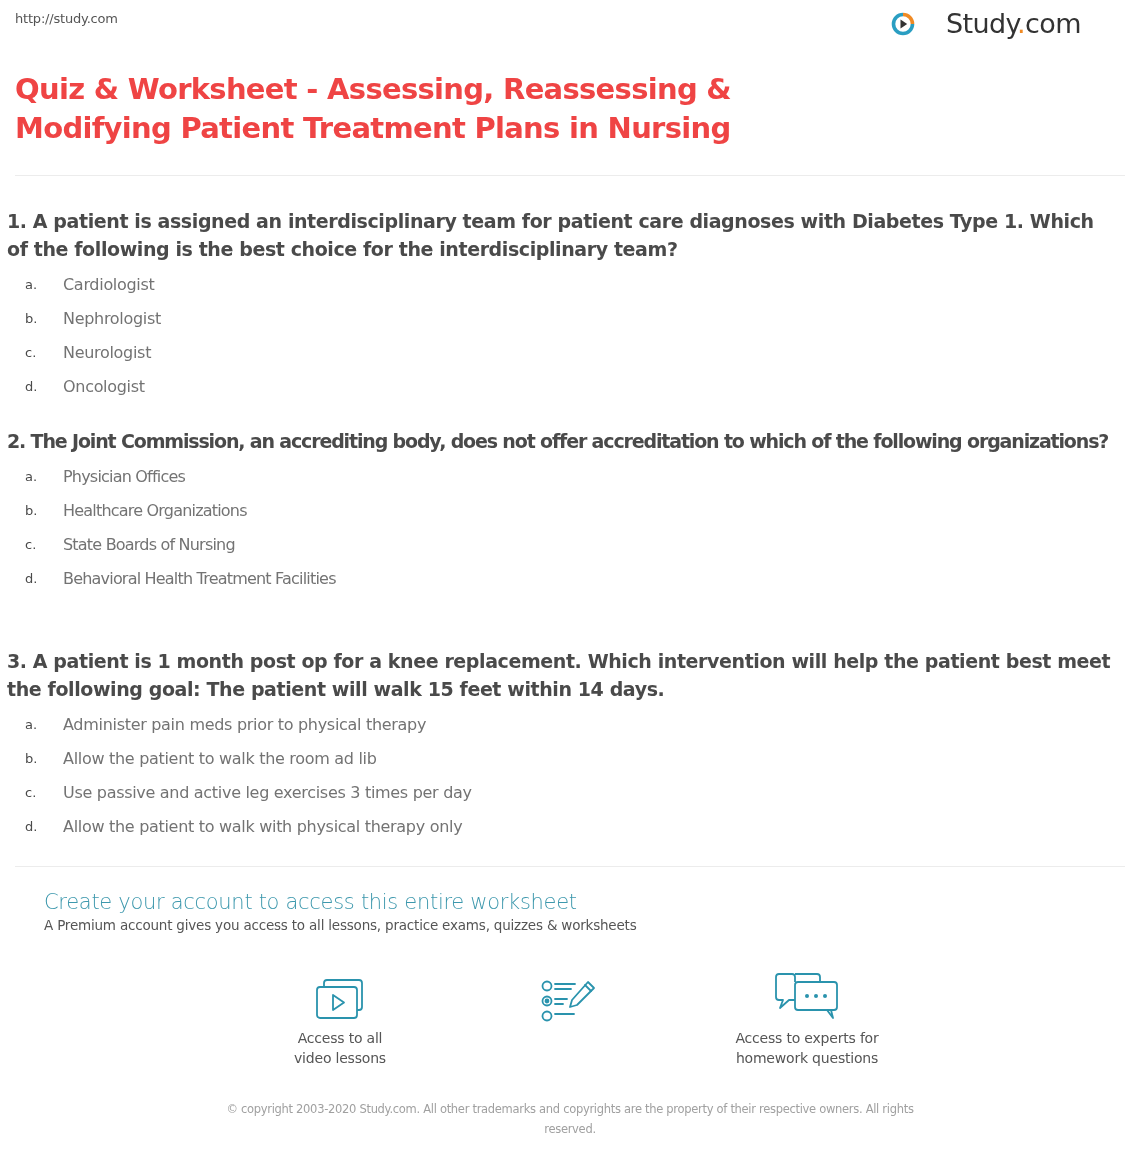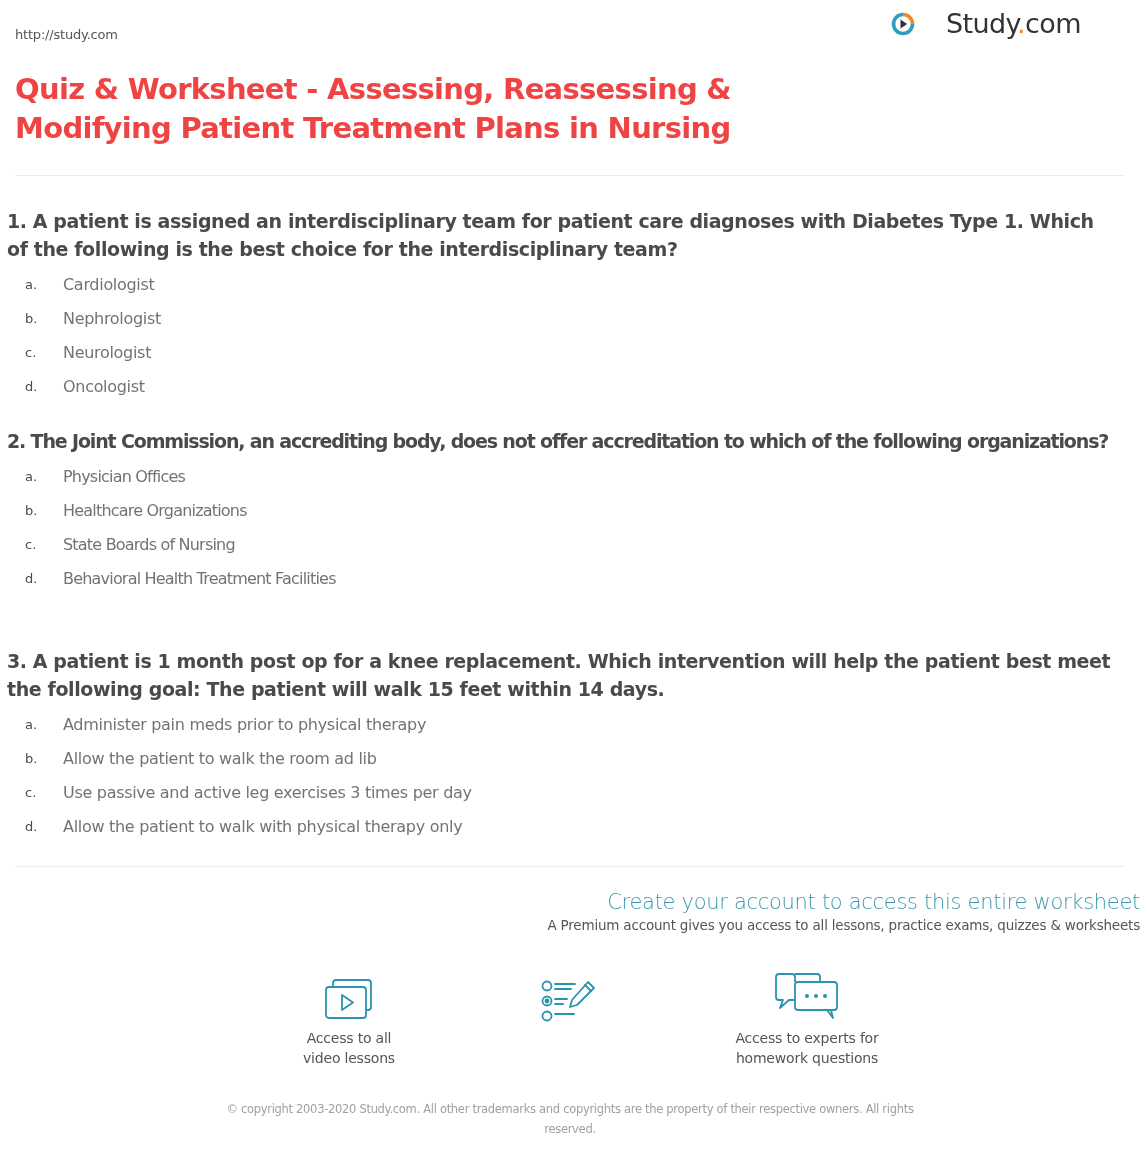--- a/index.html
+++ b/index.html
@@ -4,21 +4,21 @@
 <style>
   * { box-sizing: border-box; margin: 0; padding: 0; }
   html, body { background: #ffffff; }
   body {
     width: 1140px; height: 1163px; position: relative; overflow: hidden;
     font-family: "DejaVu Sans", "Liberation Sans", sans-serif;
     color: #4a4a4a;
   }
   .source-url {
     position: absolute; left: 15px; top: 11px;
-    font-size: 13px; color: #555; letter-spacing: -0.2px; margin-top: 16px;
+    font-size: 13px; color: #555; letter-spacing: -0.2px;
   }
   .logo {
     position: absolute; left: 891px; top: 9px; height: 30px;
     display: flex; align-items: center; gap: 28px;
   }
   .logo svg { display: block; }
   .logo-text {
     font-family: "DejaVu Sans", sans-serif; font-size: 27px; color: #333;
     letter-spacing: -0.6px; margin-left: 3px; line-height: 30px;
   }
@@ -45,21 +45,21 @@
   .choices { list-style: none; margin-top: 4px; }
   .choice {
     display: flex; height: 34px; align-items: center;
   }
   .choice-letter {
     width: 56px; padding-left: 18px; font-size: 13px; color: #4a4a4a;
   }
   .choice-text { font-size: 16px; color: #737373; letter-spacing: -0.3px; }
   .q2 .choice-text { letter-spacing: -0.8px; }
 
-  .cta { position: absolute; left: 0; width: 1140px; top: 888px; text-align: right; padding-left: 44px; }
+  .cta { position: absolute; left: 0; width: 1140px; top: 888px; text-align: left; padding-left: 44px; }
   .cta-title {
     font-size: 21px; color: #3d98ad; font-weight: 300; letter-spacing: -0.3px;
     line-height: 28px;
   }
   .cta-sub { font-size: 13.5px; color: #555; margin-top: 1px; letter-spacing: -0.2px; }
 
   .features { position: absolute; top: 970px; left: 0; width: 1140px; }
   .feature {
     position: absolute; width: 200px; text-align: center;
   }
@@ -159,21 +159,21 @@
 </div>
 
 <div class="divider bottom"></div>
 
 <div class="cta">
   <div class="cta-title">Create your account to access this entire worksheet</div>
   <div class="cta-sub">A Premium account gives you access to all lessons, practice exams, quizzes &amp; worksheets</div>
 </div>
 
 <div class="features">
-  <div class="feature" style="left:249px;">
+  <div class="feature" style="left:240px;">
     <div class="icon">
       <svg width="50" height="44" viewBox="0 0 50 44" fill="none" stroke="#2a93ad" stroke-width="1.8" stroke-linejoin="round">
         <path d="M9 9 V5 Q9 2 12 2 H44 Q47 2 47 5 V29 Q47 32 44 32 H42"></path>
         <rect x="2" y="9" width="40" height="31" rx="3"></rect>
         <path d="M18 17 L29 24.5 L18 32 Z"></path>
       </svg>
     </div>
     <div class="label"><span>Access to all</span><br><span>video lessons</span></div>
   </div>
 

